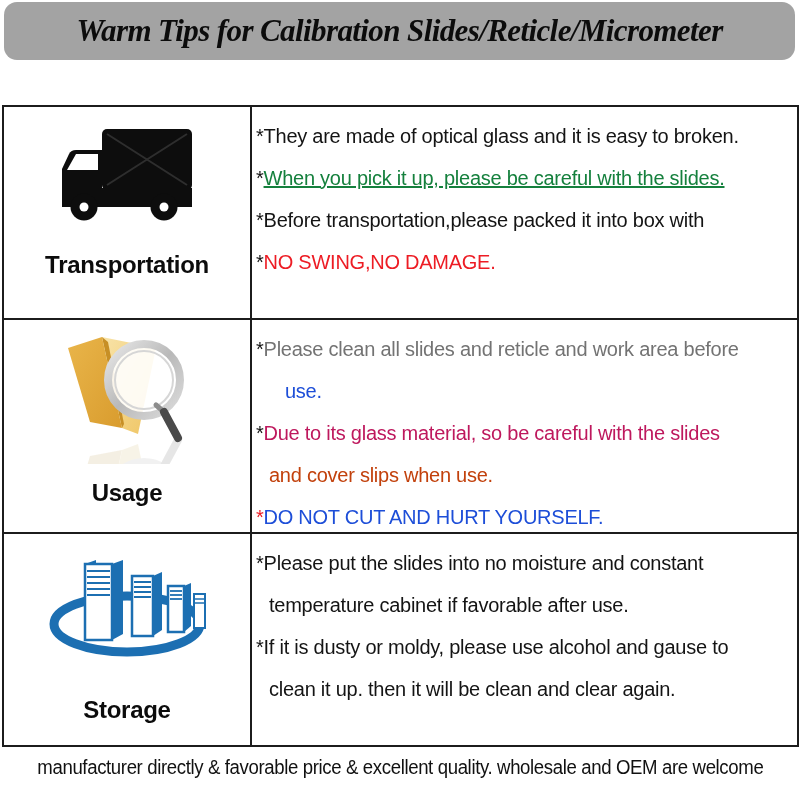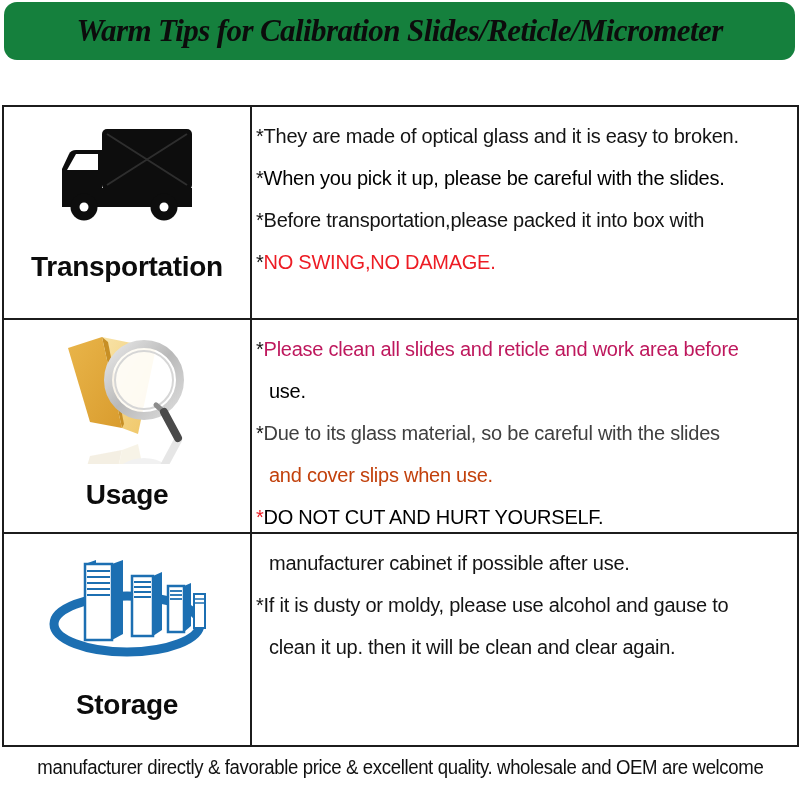--- a/index.html
+++ b/index.html
@@ -3,21 +3,21 @@
 <meta charset="utf-8">
 <style>
   html,body{margin:0;padding:0;}
   body{
     width:800px;height:800px;background:#ffffff;overflow:hidden;position:relative;
     font-family:"Liberation Sans",sans-serif;
   }
   
   .header-bar{
     position:absolute;left:4px;top:2px;width:791px;height:58px;
-    background:#15803d;border-radius:13px;
+    background:#a3a3a3;border-radius:13px;
     display:flex;align-items:center;justify-content:center;
   }
   .header-bar .title{
     font-family:"Liberation Serif",serif;
     font-weight:bold;font-style:italic;
     font-size:31px;color:#0c0c0c;letter-spacing:-0.6px;white-space:nowrap;
   }
   
   .tips-table{
     position:absolute;left:2px;top:105px;width:793px;height:638px;
@@ -27,25 +27,25 @@
   .tip-row:last-child{border-bottom:none;}
   .cell-icon{
     width:246px;border-right:2px solid #1c1c1c;flex:none;
     display:flex;flex-direction:column;align-items:center;
   }
   .icon-slot{flex:none;display:flex;align-items:flex-start;justify-content:center;}
   .row-transportation .icon-slot{margin-top:22px;height:100px;}
   .row-usage .icon-slot{margin-top:12px;height:132px;}
   .row-storage .icon-slot{margin-top:22px;height:112px;}
   .cell-label{
-    font-weight:bold;font-size:28px;color:#0c0c0c;letter-spacing:-0.3px;
+    font-weight:bold;font-size:24px;color:#0c0c0c;letter-spacing:-0.3px;
   }
   .row-transportation .cell-label{margin-top:22px;}
   .row-usage .cell-label{margin-top:15px;}
-  .row-storage .cell-label{margin-top:21px;}
+  .row-storage .cell-label{margin-top:28px;}
   .cell-tips{flex:1 1 auto;padding:8px 2px 0 4px;overflow:hidden;}
   .tip-line{
     line-height:42px;font-size:20px;letter-spacing:-0.25px;color:#141414;
     white-space:nowrap;
   }
   .tip-line.indent{padding-left:13px;}
   .tip-line .star{font-size:20px;}
   
   .footer{
     position:absolute;left:0;top:756px;width:800px;text-align:center;
@@ -78,21 +78,21 @@
           <circle cx="23" cy="78" r="13.5" fill="#0d0d0d"></circle>
           <circle cx="23" cy="78" r="4.5" fill="#ffffff"></circle>
           <circle cx="103" cy="78" r="13.5" fill="#0d0d0d"></circle>
           <circle cx="103" cy="78" r="4.5" fill="#ffffff"></circle>
         </svg>
       </div>
       <div class="cell-label">Transportation</div>
     </div>
     <div class="cell-tips">
         <div class="tip-line"><span class="star" style="color: rgb(20, 20, 20);">*</span><span style="color: rgb(20, 20, 20);">They are made of optical glass and it is easy to broken.</span></div>
-        <div class="tip-line"><span class="star" style="color: rgb(20, 20, 20);">*</span><span style="color: #000000;">When you pick it up, please be careful with the slides.</span></div>
+        <div class="tip-line"><span class="star" style="color: rgb(20, 20, 20);">*</span><span style="color: #15803d; text-decoration: underline;">When you pick it up, please be careful with the slides.</span></div>
         <div class="tip-line"><span class="star" style="color: rgb(20, 20, 20);">*</span><span style="color: rgb(20, 20, 20);">Before transportation,please packed it into box with</span></div>
         <div class="tip-line"><span class="star" style="color: rgb(20, 20, 20);">*</span><span style="color: rgb(237, 28, 36);">NO SWING,NO DAMAGE.</span></div>
       </div>
   </div>
 
   <div class="tip-row row-usage">
     <div class="cell-icon">
       <div class="icon-slot">
         <svg width="150" height="132" viewBox="0 0 150 132">
           <defs>
@@ -128,25 +128,25 @@
             <polygon points="16,16 50,5 70,96 38,90" fill="#b08a30"></polygon>
             <polygon points="50,5 104,16 86,102 70,96" fill="#c9a94f"></polygon>
             <circle cx="92" cy="48" r="36" fill="none" stroke="#9a9a9a" stroke-width="8"></circle>
             <line x1="112" y1="80" x2="126" y2="106" stroke="#4a4a4a" stroke-width="8" stroke-linecap="round"></line>
           </g>
         </svg>
       </div>
       <div class="cell-label">Usage</div>
     </div>
     <div class="cell-tips">
-        <div class="tip-line"><span class="star" style="color: rgb(20, 20, 20);">*</span><span style="color: #be185d;">Please clean all slides and reticle and work area before</span></div>
-        <div class="tip-line indent"><span style="color: #000000;">use.</span></div>
-        <div class="tip-line"><span class="star" style="color: rgb(20, 20, 20);">*</span><span style="color: #404040;">Due to its glass material, so be careful with the slides</span></div>
+        <div class="tip-line"><span class="star" style="color: rgb(20, 20, 20);">*</span><span style="color: #737373;">Please clean all slides and reticle and work area before</span></div>
+        <div class="tip-line indent"><span style="color: #1d4ed8; margin-left: 16px;">use.</span></div>
+        <div class="tip-line"><span class="star" style="color: rgb(20, 20, 20);">*</span><span style="color: #be185d;">Due to its glass material, so be careful with the slides</span></div>
         <div class="tip-line indent"><span style="color: #c2410c;">and cover slips when use.</span></div>
-        <div class="tip-line"><span class="star" style="color: rgb(237, 28, 36);">*</span><span style="color: #000000;">DO NOT CUT AND HURT YOURSELF.</span></div>
+        <div class="tip-line"><span class="star" style="color: rgb(237, 28, 36);">*</span><span style="color: #1d4ed8;">DO NOT CUT AND HURT YOURSELF.</span></div>
       </div>
   </div>
 
   <div class="tip-row row-storage">
     <div class="cell-icon">
       <div class="icon-slot">
         <svg width="158" height="112" viewBox="0 0 158 112">
           <ellipse cx="79" cy="68" rx="73" ry="28" fill="none" stroke="#1c6fb2" stroke-width="9"></ellipse>
 
           <g>
@@ -188,21 +188,22 @@
             <g stroke="#1c6fb2" stroke-width="1.5">
               <line x1="147" y1="43" x2="156" y2="43"></line>
                 <line x1="147" y1="47" x2="156" y2="47"></line>
             </g>
           </g>
         </svg>
       </div>
       <div class="cell-label">Storage</div>
     </div>
     <div class="cell-tips">
-        <div class="tip-line indent"><span style="color: rgb(20, 20, 20);">manufacturer cabinet if possible after use.</span></div>
+        <div class="tip-line"><span class="star" style="color: rgb(20, 20, 20);">*</span><span style="color: rgb(20, 20, 20);">Please put the slides into no moisture and constant</span></div>
+        <div class="tip-line indent"><span style="color: rgb(20, 20, 20);">temperature cabinet if favorable after use.</span></div>
         <div class="tip-line"><span class="star" style="color: rgb(20, 20, 20);">*</span><span style="color: rgb(20, 20, 20);">If it is dusty or moldy, please use alcohol and gause to</span></div>
         <div class="tip-line indent"><span style="color: rgb(20, 20, 20);">clean it up. then it will be clean and clear again.</span></div>
       </div>
   </div>
 
 </div>
 
 <div class="footer">
   <span class="footer-text">manufacturer directly &amp; favorable price &amp; excellent quality. wholesale and OEM are welcome</span>
 </div>

